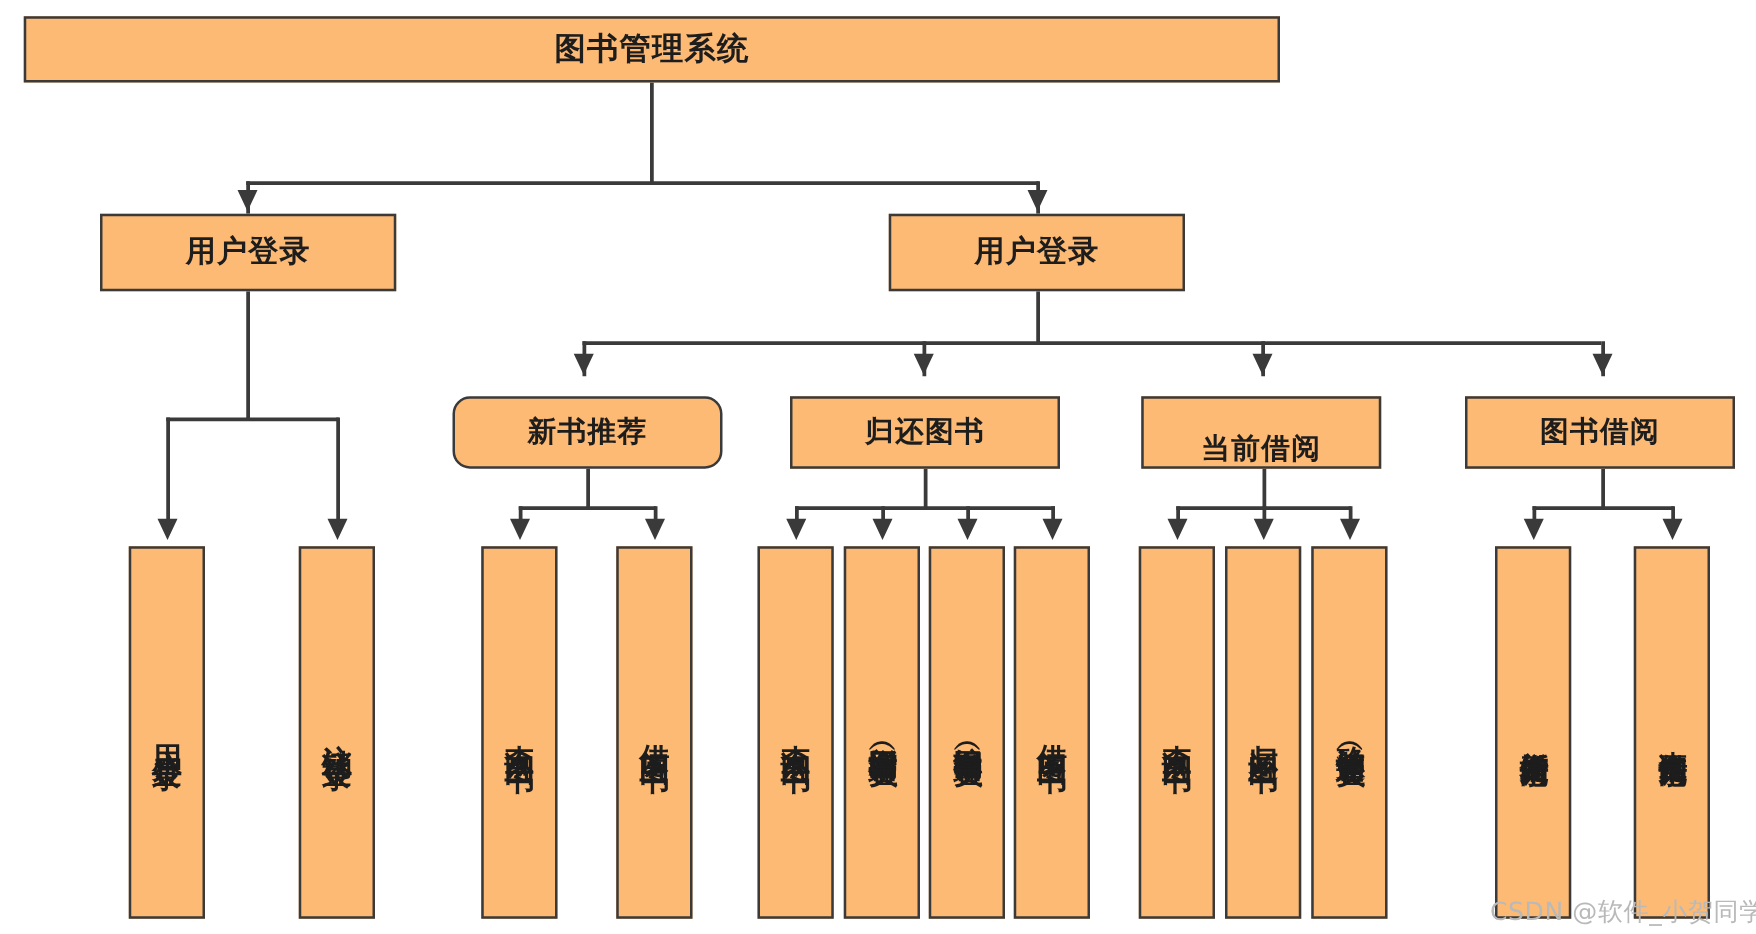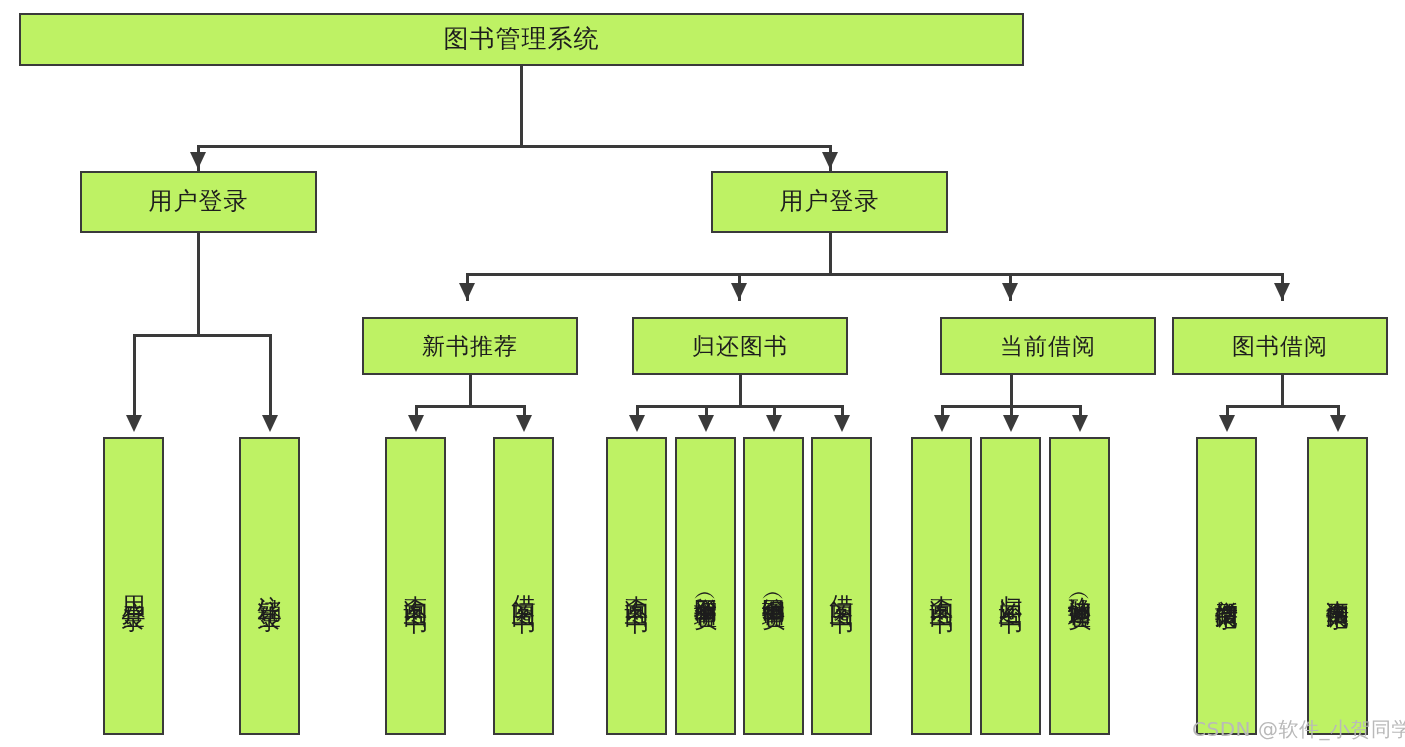--- a/index.html
+++ b/index.html
@@ -16,26 +16,27 @@
     width: 1405px;
     height: 747px;
     background: #ffffff;
     overflow: hidden;
   }
   
   .node {
     position: absolute;
     box-sizing: border-box;
     border: 2.5px solid #3a3a3a;
-    background: #bef264;
+    background: #fdba74;
     display: flex;
     align-items: center;
     justify-content: center;
     color: #1a1a1a;
     z-index: 3;
+    font-weight: bold;
   }
   .node .lbl {
     display: block;
     text-align: center;
     line-height: 1.22;
     color: #1d1d1d;
   }
   
   .node.horiz .lbl {
     font-size: 25px;
@@ -136,27 +137,27 @@
   <div class="hline" style="left:466px; top:273px; width:815px;"></div>
   <div class="vline" style="left:466px; top:273px; height:28px;"></div>
   <div class="arrow" style="left:459px; top:283px;"></div>
   <div class="vline" style="left:738px; top:273px; height:28px;"></div>
   <div class="arrow" style="left:731px; top:283px;"></div>
   <div class="vline" style="left:1009px; top:273px; height:28px;"></div>
   <div class="arrow" style="left:1002px; top:283px;"></div>
   <div class="vline" style="left:1281px; top:273px; height:28px;"></div>
   <div class="arrow" style="left:1274px; top:283px;"></div>
 
-  <div class="node sub" style="left:362px; top:317px; width:216px; height:58px;">
+  <div class="node sub" style="left:362px; top:317px; width:216px; height:58px;border-radius:14px;">
     <span class="lbl">新书推荐</span>
   </div>
   <div class="node sub" style="left:632px; top:317px; width:216px; height:58px;">
     <span class="lbl">归还图书</span>
   </div>
-  <div class="node sub" style="left:940px; top:317px; width:216px; height:58px;">
+  <div class="node sub" style="left:913px; top:317px; width:192px; height:58px;align-items:flex-end;">
     <span class="lbl">当前借阅</span>
   </div>
   <div class="node sub" style="left:1172px; top:317px; width:216px; height:58px;">
     <span class="lbl">图书借阅</span>
   </div>
 
   <div class="vline" style="left:469px; top:375px; height:31px;"></div>
   <div class="hline" style="left:415px; top:405px; width:110px;"></div>
   <div class="vline" style="left:415px; top:405px; height:14px;"></div>
   <div class="arrow" style="left:408px; top:415px;"></div>

